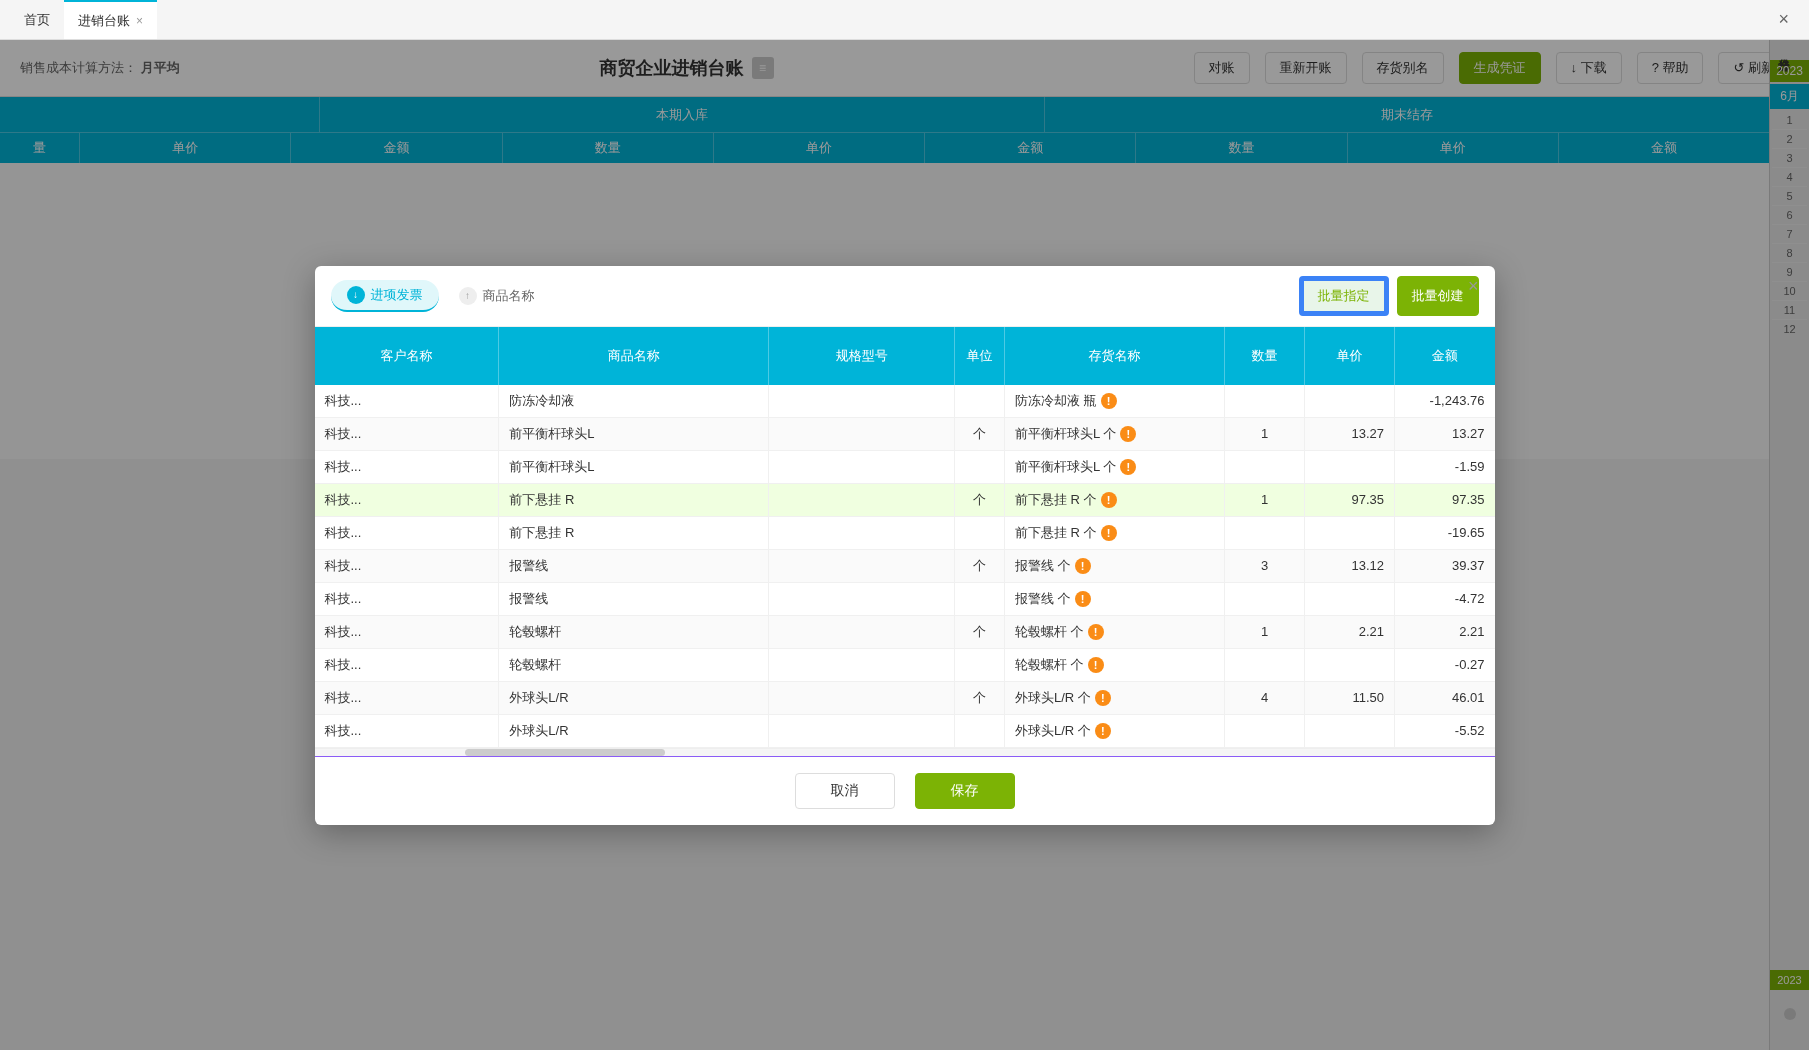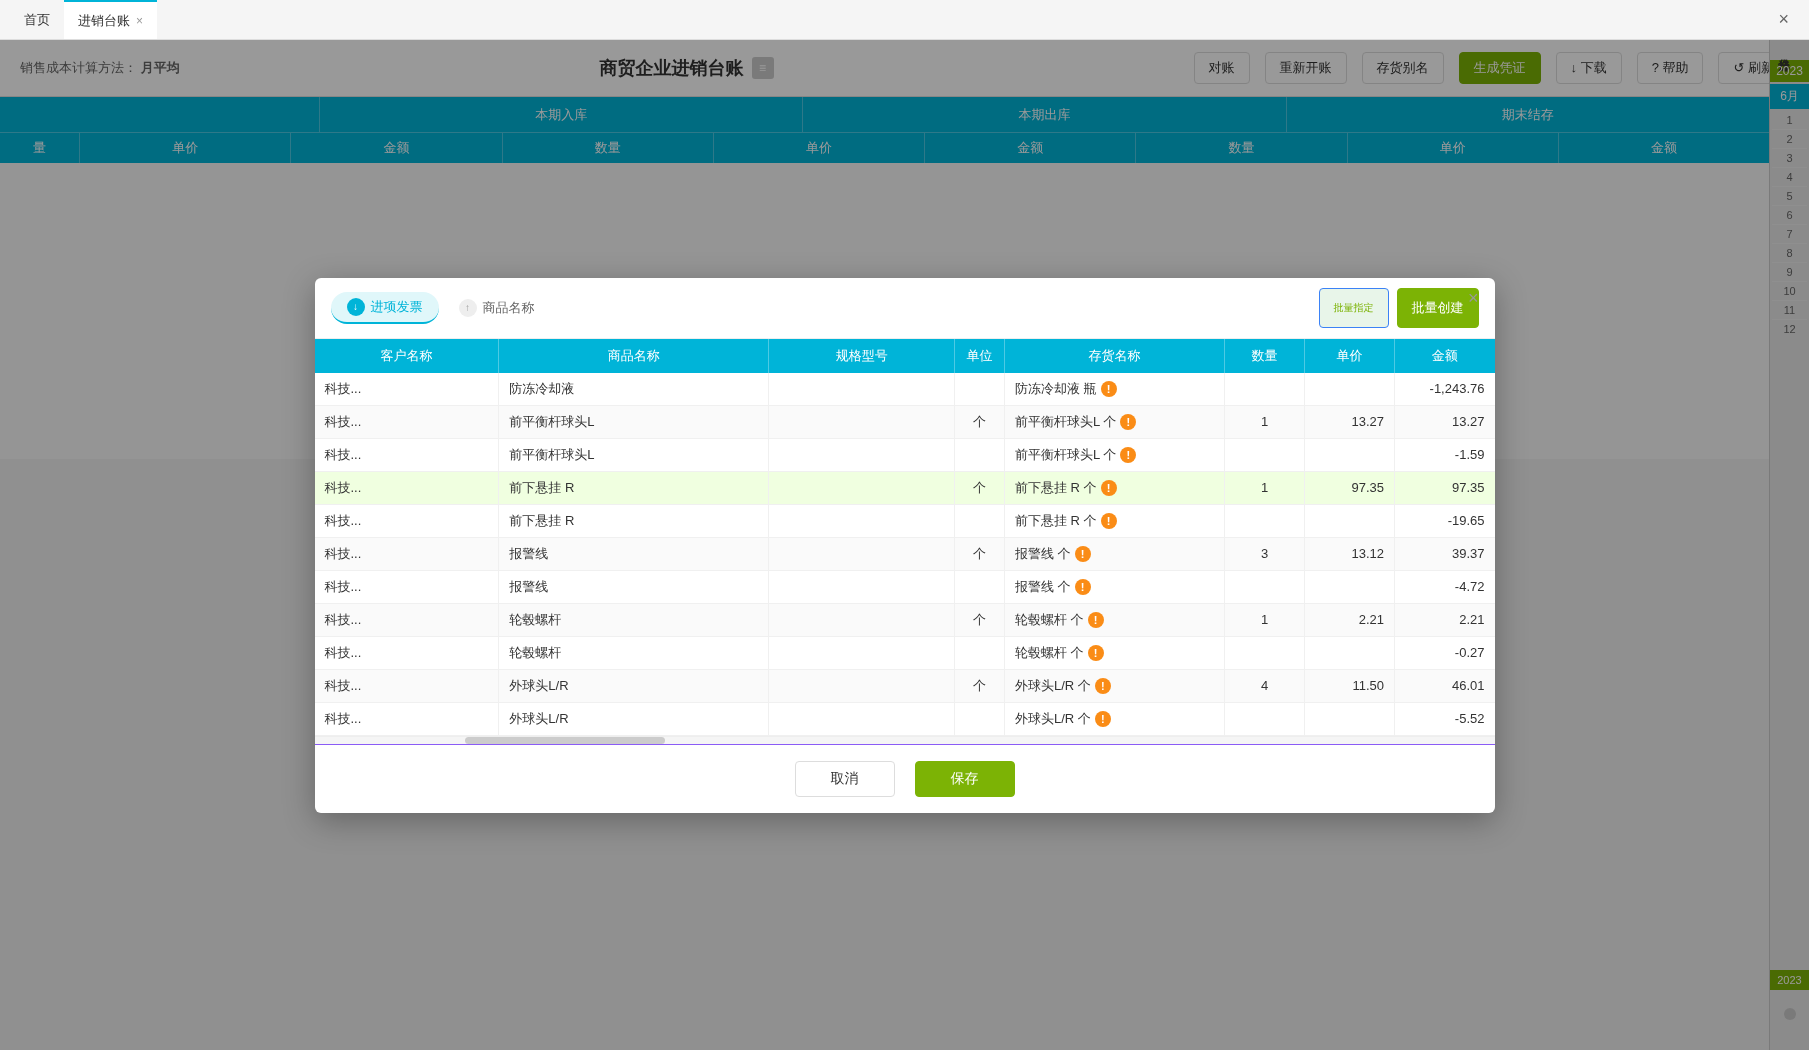--- a/index.html
+++ b/index.html
@@ -212,26 +212,26 @@
       background: #eee;
       color: #999;
     }
     .modal-header-actions {
       margin-left: auto;
       display: flex;
       gap: 8px;
     }
     .btn-assign {
       background: #e8f5e9;
-      border: 1px solid #3b82f6;
+      border: 5px solid #3b82f6;
       color: #7cb305;
       padding: 6px 14px;
       border-radius: 4px;
       cursor: pointer;
-      font-size: 10px;
+      font-size: 13px;
     }
     .btn-create {
       background: #7cb305;
       border: 1px solid #7cb305;
       color: white;
       padding: 10px 14px;
       border-radius: 4px;
       cursor: pointer;
       font-size: 13px;
     }
@@ -253,21 +253,21 @@
       overflow-x: auto;
     }
     table {
       width: 100%;
       border-collapse: collapse;
       min-width: 900px;
     }
     thead tr th {
       background: #00b4d8;
       color: white;
-      padding: 8px 10px;
+      padding: 20px 10px;
       text-align: center;
       font-size: 13px;
       border-right: 1px solid rgba(255,255,255,0.3);
       font-weight: normal;
       white-space: nowrap;
     }
     thead tr th:last-child { border-right: none; }
     tbody tr td {
       padding: 7px 10px;
       border-bottom: 1px solid #f0f0f0;
@@ -374,23 +374,20 @@
       <button class="btn btn-action">? 帮助</button>
       <button class="btn btn-action">↺ 刷新</button>
     </div>
   </div>
 
   <div style="background:#00b4d8; padding: 0; margin-right: 40px;">
     <div style="display:flex; height:36px; border-bottom:1px solid rgba(255,255,255,0.3);">
       <div style="width:320px; border-right:1px solid rgba(255,255,255,0.3);"></div>
       <div style="flex:1; display:flex; align-items:center; justify-content:center; color:white; font-size:13px; border-right:1px solid rgba(255,255,255,0.3);">
         <span>本期入库</span>
-      </div>
-      <div style="flex:1; display:flex; align-items:center; justify-content:center; color:white; font-size:13px; border-right:1px solid rgba(255,255,255,0.3);">
-        <span>本期出库</span>
       </div>
       <div style="flex:1; display:flex; align-items:center; justify-content:center; color:white; font-size:13px;">
         <span>期末结存</span>
       </div>
     </div>
     <div style="display:flex; height:30px;">
       <div style="width:80px; display:flex; align-items:center; justify-content:center; color:white; font-size:13px; border-right:1px solid rgba(255,255,255,0.3);">量</div>
       <div style="flex:1; display:flex; align-items:center; justify-content:center; color:white; font-size:13px; border-right:1px solid rgba(255,255,255,0.3);">单价</div>
       <div style="flex:1; display:flex; align-items:center; justify-content:center; color:white; font-size:13px; border-right:1px solid rgba(255,255,255,0.3);">金额</div>
       <div style="flex:1; display:flex; align-items:center; justify-content:center; color:white; font-size:13px; border-right:1px solid rgba(255,255,255,0.3);">数量</div>

